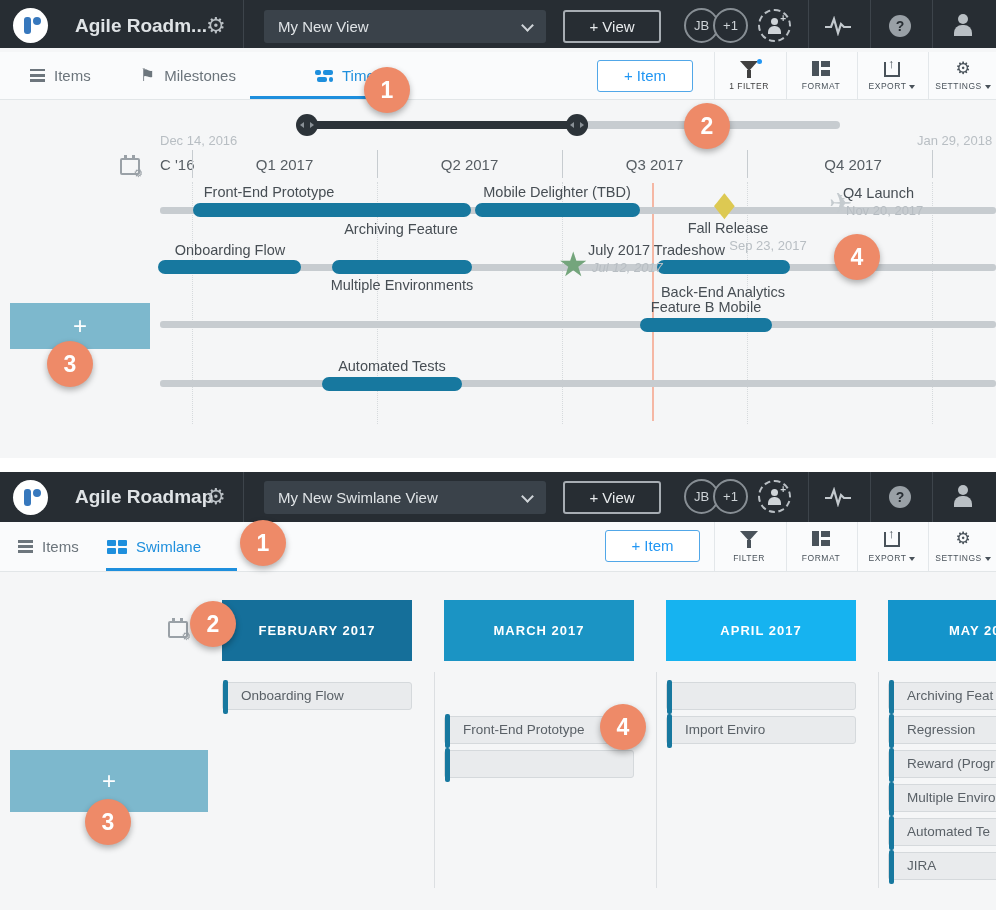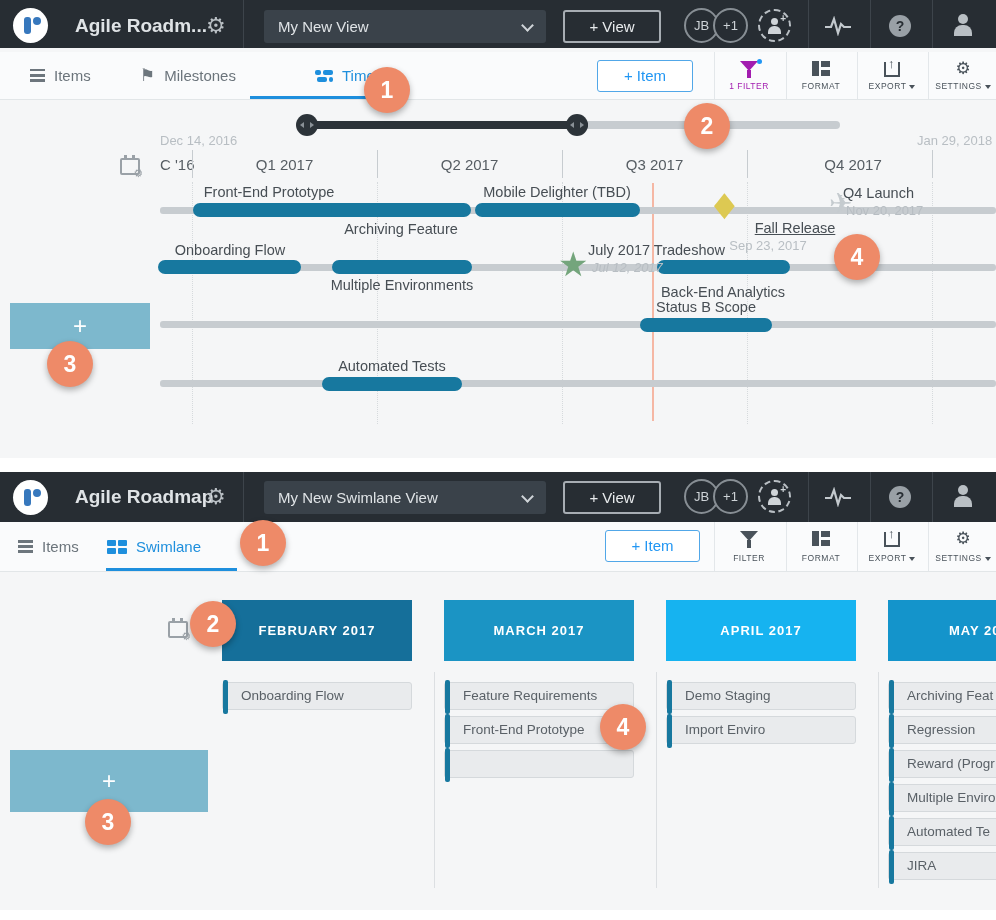--- a/index.html
+++ b/index.html
@@ -42,21 +42,21 @@
   #shot1 .tabbar { top:52px; } #shot2 .tabbar { top:50px; height:50px; }
   .tab { position:absolute; top:0; height:100%; display:flex; align-items:center; gap:9px; font-size:15px; color:#6b747b; }
   .tab.active { color:#1e8fdd; }
   .icon-items { width:15px; height:13px; background:repeating-linear-gradient(to bottom,#6d767d 0 2.5px,transparent 2.5px 5.2px); }
   .icon-flag { color:#6d767d; font-size:17px; line-height:17px; }
   .icon-flag::before { content:"⚑"; }
   .tab-underline { position:absolute; bottom:0; height:3px; background:#1e8fdd; }
   .add-item-btn { position:absolute; top:8px; height:32px; background:#fff; border:1px solid #51a7e8; border-radius:3px; color:#2196f3; font-size:15px; text-align:center; line-height:30px; }
   .toolbtn { position:absolute; top:0; height:100%; width:70px; text-align:center; color:#49525a; }
   .toolbtn .lab { position:absolute; left:0; right:0; bottom:8px; font-size:8.5px; letter-spacing:.5px; }
-  .toolbtn.blue { color:#a21caf;padding-left:16px; }
+  .toolbtn.blue { color:#404040;padding-left:16px; }
   .icon-funnel { position:absolute; left:50%; top:9px; transform:translateX(-50%); width:20px; height:18px; }
   .icon-funnel::before { content:""; position:absolute; left:1px; top:0; border-left:9px solid transparent; border-right:9px solid transparent; border-top:10px solid currentColor; }
   .icon-funnel::after { content:""; position:absolute; left:8px; top:9px; width:4px; height:8px; background:currentColor; }
   .filter-badge { position:absolute; left:calc(50% + 8px); top:7px; width:5px; height:5px; border-radius:50%; background:#2196f3; }
   .icon-format { position:absolute; left:50%; top:9px; transform:translateX(-50%); width:18px; height:15px; }
   .icon-format::before { content:""; position:absolute; left:0; top:0; width:7px; height:15px; background:currentColor; }
   .icon-format::after { content:""; position:absolute; right:0; top:0; width:9px; height:15px;
      background:linear-gradient(to bottom,currentColor 0 6px,transparent 6px 9px,currentColor 9px 15px); }
   .icon-export { position:absolute; left:50%; top:10px; transform:translateX(-50%); width:16px; height:15px; border-left:2px solid currentColor; border-right:2px solid currentColor; border-bottom:2px solid currentColor; }
   .icon-export::before { content:"↑"; position:absolute; left:2px; top:-6px; font-size:13px; font-weight:bold; }
@@ -216,29 +216,29 @@
   <div class="tl-label" style="left:321px; width:160px; top:221px;">Archiving Feature</div>
   <div class="tl-bar" style="left:475px; width:165px; top:203px;"></div>
   <div class="tl-label" style="left:467px; width:180px; top:184px;">Mobile Delighter (TBD)</div>
   <div class="tl-bar" style="left:158px; width:143px; top:260px;"></div>
   <div class="tl-label" style="left:150px; width:160px; top:242px;">Onboarding Flow</div>
   <div class="tl-bar" style="left:332px; width:140px; top:260px;"></div>
   <div class="tl-label" style="left:312px; width:180px; top:277px;">Multiple Environments</div>
   <div class="tl-bar" style="left:657px; width:133px; top:260px;"></div>
   <div class="tl-label" style="left:633px; width:180px; top:284px;">Back-End Analytics</div>
   <div class="tl-bar" style="left:640px; width:132px; top:318px;"></div>
-  <div class="tl-label" style="left:626px; width:160px; top:299px;">Status B Scope</div>
+  <div class="tl-label" style="left:626px; width:160px; top:299px;">Feature B Mobile</div>
   <div class="tl-bar" style="left:322px; width:140px; top:377px;"></div>
   <div class="tl-label" style="left:312px; width:160px; top:358px;">Automated Tests</div>
 
   <span class="ms-star"></span>
   <div class="tl-label" style="left:588px; top:242px; text-align:left;">July 2017 Tradeshow</div>
   <div class="tl-date" style="left:592px; top:260px;font-style:italic;">Jul 12, 2017</div>
   <span class="ms-diamond"></span>
-  <div class="tl-label" style="left:735px; width:120px; top:220px;text-decoration:underline;">Fall Release</div>
+  <div class="tl-label" style="left:668px; width:120px; top:220px;">Fall Release</div>
   <div class="tl-date" style="left:708px; width:120px; top:238px; text-align:center;">Sep 23, 2017</div>
   <span class="ms-plane"></span>
   <div class="tl-label" style="left:843px; top:185px; text-align:left;">Q4 Launch</div>
   <div class="tl-date" style="left:846px; top:203px;">Nov 20, 2017</div>
 
   <button class="add-row-btn" style="left:10px; top:303px; width:140px; height:46px;">+</button>
 </div>
 
 <div class="shot" id="shot2">
 
@@ -319,35 +319,30 @@
 
   <div class="sl-divider" style="left:434px;"></div>
   <div class="sl-divider" style="left:656px;"></div>
   <div class="sl-divider" style="left:878px;"></div>
 
   <div class="sl-card" style="left:222px; top:210px;">
     <span class="accent"></span>
     <span class="txt">Onboarding Flow</span>
   </div>
 
-  <div class="sl-card" style="left:444px; top:210px;">
-    <span class="accent"></span>
-    <span class="txt">Feature Requirements</span>
-  </div>
   <div class="sl-card" style="left:444px; top:244px;">
     <span class="accent"></span>
     <span class="txt">Front-End Prototype</span>
   </div>
   <div class="sl-card" style="left:444px; top:278px;">
     <span class="accent"></span>
   </div>
 
   <div class="sl-card" style="left:666px; top:210px;">
     <span class="accent"></span>
-    <span class="txt">Demo Staging</span>
   </div>
   <div class="sl-card" style="left:666px; top:244px;">
     <span class="accent"></span>
     <span class="txt">Import Enviro</span>
   </div>
 
   <div class="sl-card" style="left:888px; top:210px;">
     <span class="accent"></span>
     <span class="txt">Archiving Feat</span>
   </div>

